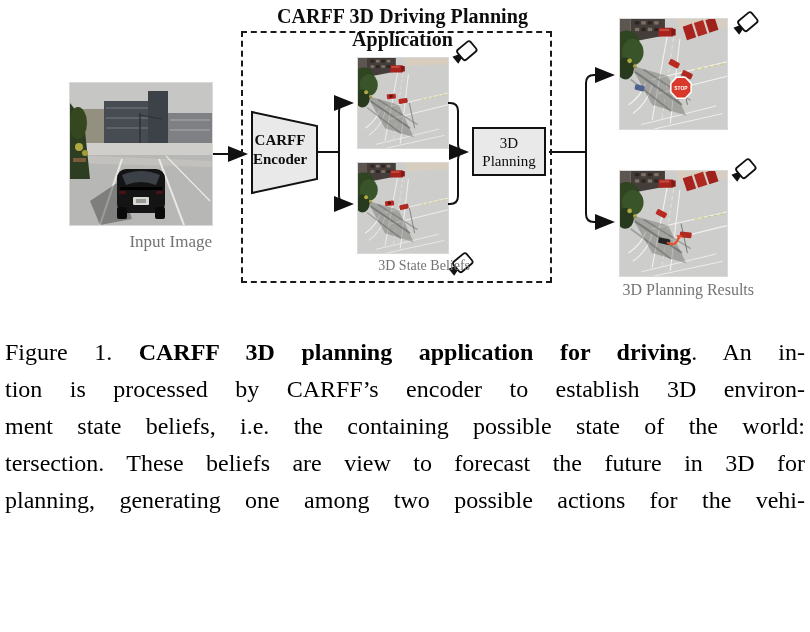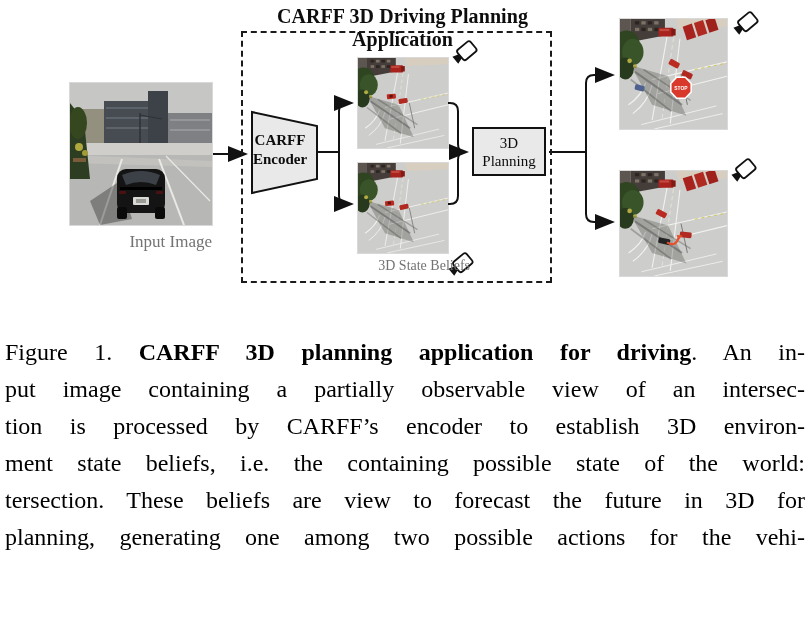--- a/index.html
+++ b/index.html
@@ -201,23 +201,23 @@
         <use href="#cam"></use>
       </svg>
     <svg class="abs" style="left:730px;top:6px" width="34" height="34">
         <use href="#cam"></use>
       </svg>
     <svg class="abs" style="left:728px;top:153px" width="34" height="34">
         <use href="#cam"></use>
       </svg>
 
     <div class="abs small-label" style="left:310px;top:258px;width:160px;font-size:14px">3D State Beliefs</div>
+    <div class="abs small-label" style="left:594px;top:281px;width:160px;font-size:16px">3D Planning Results</div>
   </div>
 
   <div class="caption" id="caption">
       <div class="cap-line"><span>Figure 1. </span><b>CARFF 3D planning application for driving</b><span>. An in-</span></div>
-      <div class="cap-line"><span>put image containing a partially observable view of an intersec-</span></div>
       <div class="cap-line"><span>tion is processed by CARFF’s encoder to establish 3D environ-</span></div>
       <div class="cap-line"><span>ment state beliefs, i.e.  the containing possible state of the world:</span></div>
       <div class="cap-line"><span>tersection.  These beliefs are view to forecast the future in 3D for</span></div>
       <div class="cap-line"><span>planning, generating one among two possible actions for the vehi-</span></div>
     </div>
 </div>
 
 </body></html>

